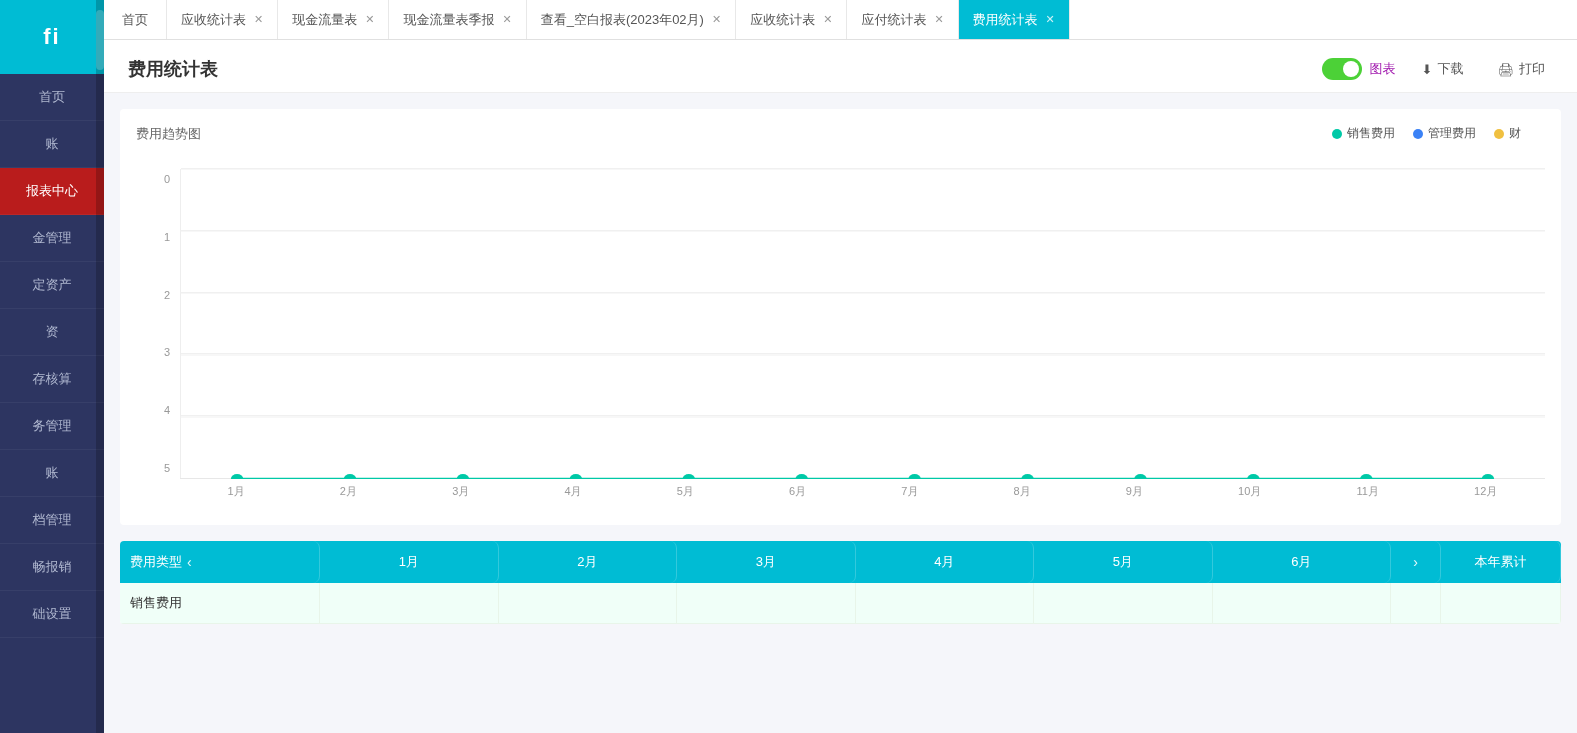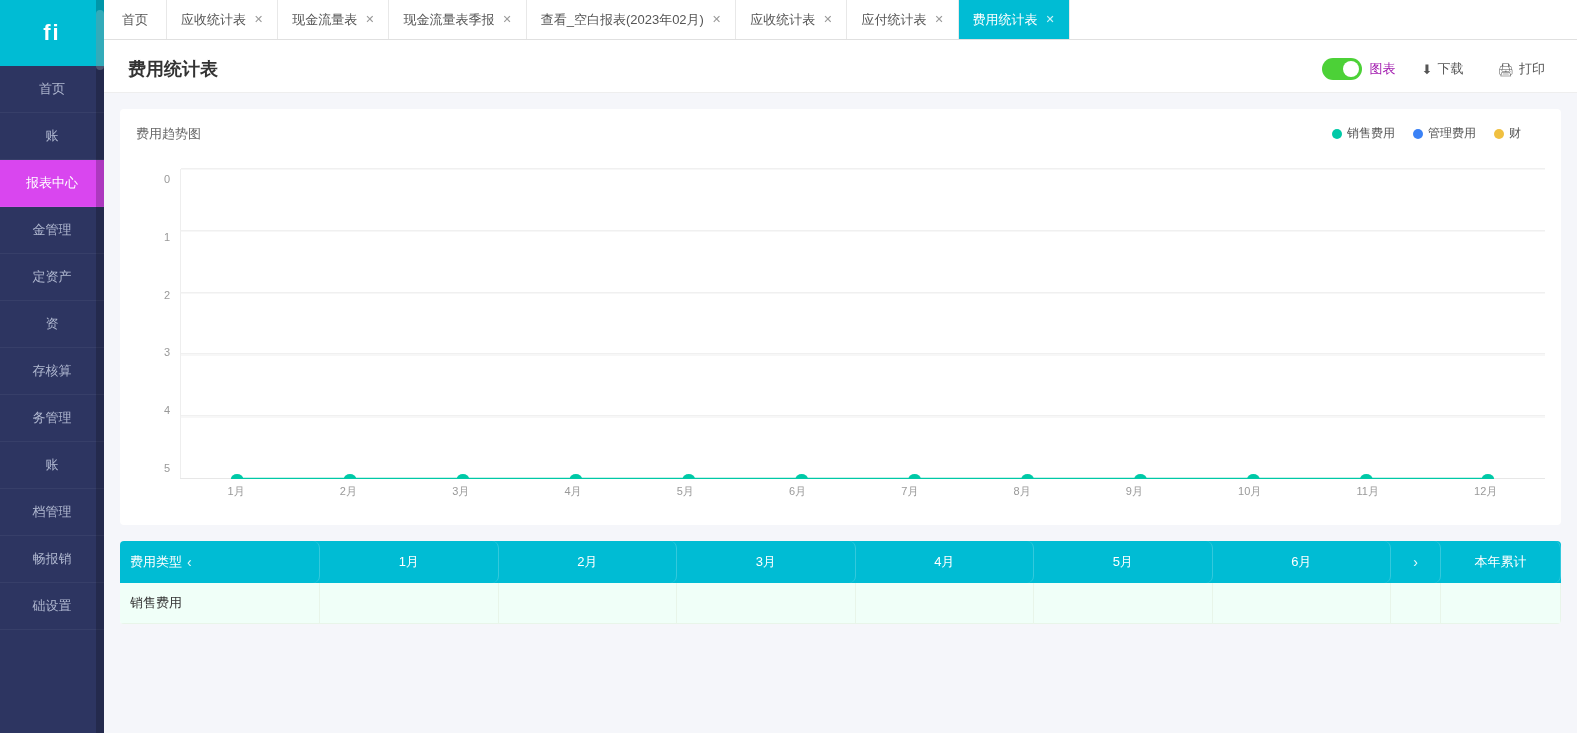--- a/index.html
+++ b/index.html
@@ -10,39 +10,39 @@
       width: 104px;
       background: #2d3561;
       color: #b0b8d0;
       display: flex;
       flex-direction: column;
       flex-shrink: 0;
       height: 100%;
       position: relative;
     }
     .sidebar-logo {
-      height: 66px;
+      height: 74px;
       background: #00bcd4;
       display: flex;
       align-items: center;
       justify-content: center;
       color: white;
       font-size: 22px;
       font-weight: bold;
       letter-spacing: 2px;
     }
     .sidebar-item {
       padding: 14px 10px;
       text-align: center;
       font-size: 13px;
       color: #b0b8d0;
       cursor: pointer;
       border-bottom: 1px solid rgba(255,255,255,0.05);
     }
-    .sidebar-item.active { background: #d946ef; color: #fff; }
+    .sidebar-item.active { background: #b91c1c; color: #fff; }
     .sidebar-scroll-indicator {
       width: 8px;
       position: absolute;
       right: 0;
       top: 0;
       bottom: 0;
       background: rgba(0,0,0,0.2);
     }
     .sidebar-scroll-thumb {
       width: 8px;

